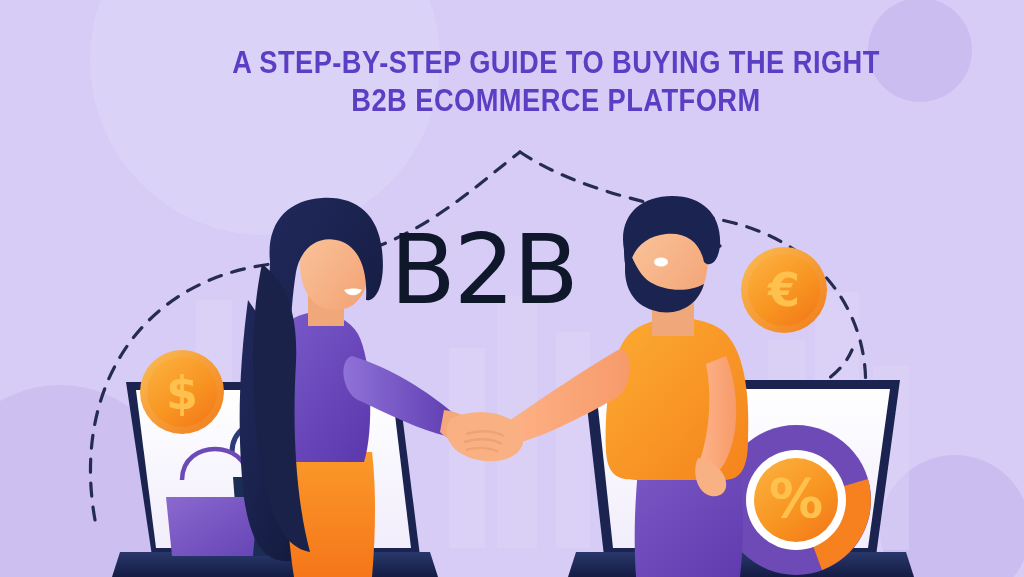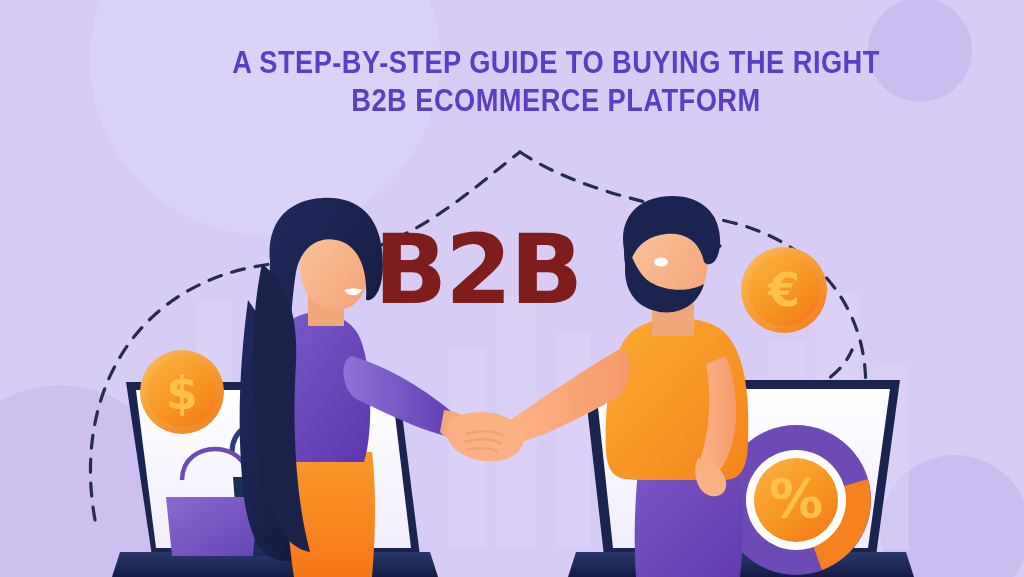--- a/index.html
+++ b/index.html
@@ -26,25 +26,25 @@
     font-weight:bold;
     font-size:31px;
     line-height:38px;
     letter-spacing:0.5px;
     transform:scaleX(0.88);
     transform-origin:center;
     white-space:nowrap;
   }
   #b2bword{
     position:absolute;
-    left:374px;top:222px;
+    left:390px;top:222px;
     z-index:25;
-    color:#7f1d1d;
+    color:#0f172a;
     font-family:"DejaVu Sans","Liberation Sans",sans-serif;
-    font-weight:bold;
+    font-weight:normal;
     font-size:96px;
     line-height:96px;
     letter-spacing:-2px;
     pointer-events:none;
   }
 </style>
 </head>
 <body>
 
 <div id="stage">

